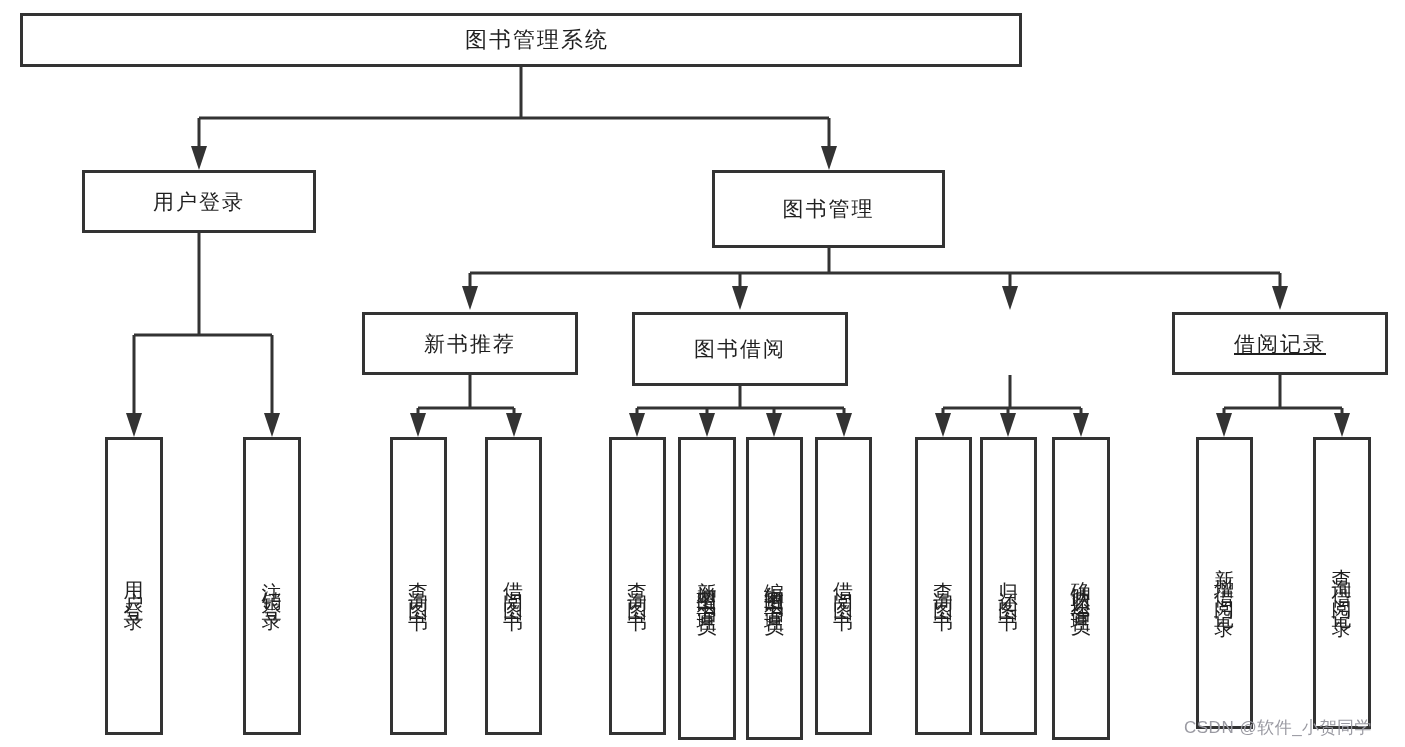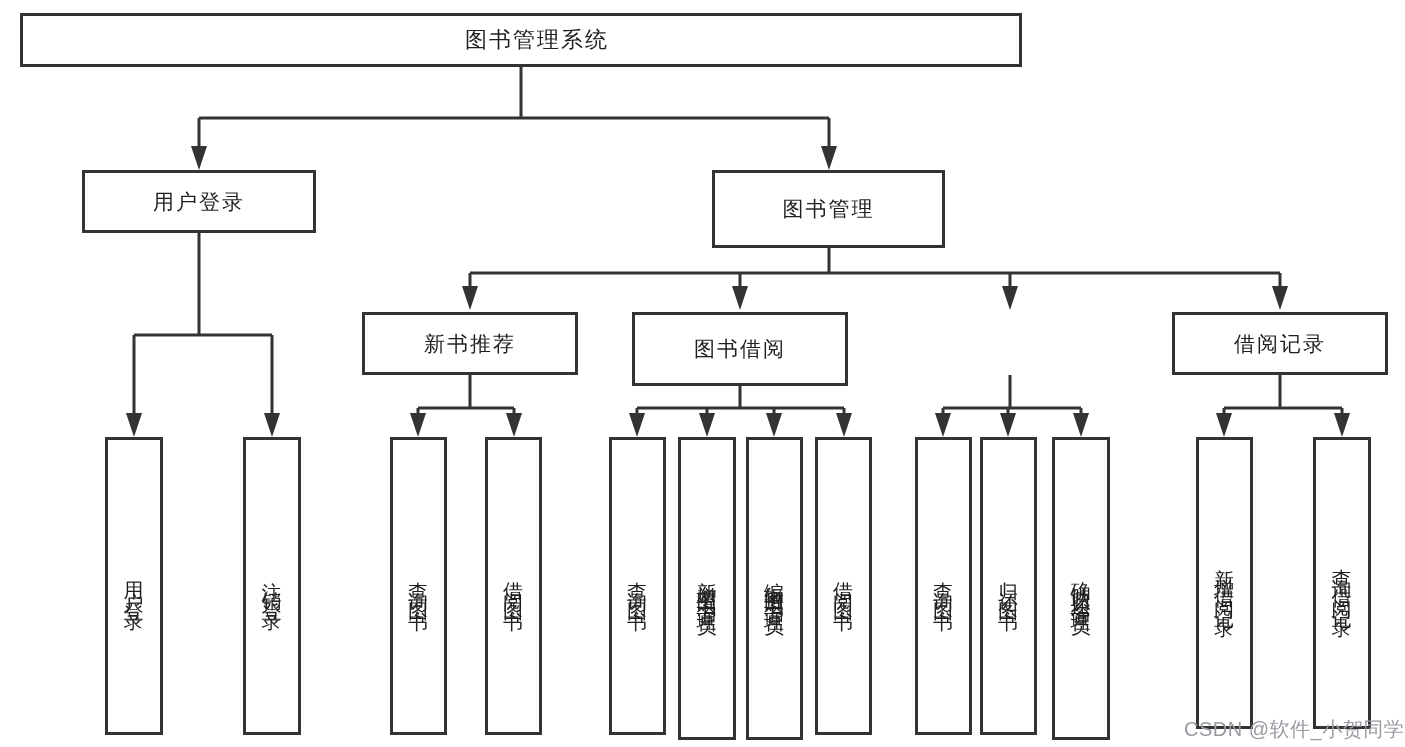--- a/index.html
+++ b/index.html
@@ -33,21 +33,21 @@
     text-orientation:mixed;
     font-size:20px;
     line-height:1;
     letter-spacing:10px;
     color:#1f1f1f;
   }
   .vtext.tight{letter-spacing:5px;}
   .watermark{
     position:absolute;
     top:716px;left:1184px;
-    font-size:20px;
+    font-size:17px;
     color:#9a9aa2;
     white-space:nowrap;
     z-index:5;
     letter-spacing:0.5px;
   }
 </style>
 </head>
 <body>
 
 <div class="canvas">
@@ -112,21 +112,21 @@
   <div class="box" style="left:712px;top:170px;width:233px;height:78px;">
     <span class="hlabel">图书管理</span>
   </div>
 
   <div class="box" style="left:362px;top:312px;width:216px;height:63px;align-items:center;">
     <span class="hlabel">新书推荐</span>
   </div>
   <div class="box" style="left:632px;top:312px;width:216px;height:74px;">
     <span class="hlabel">图书借阅</span>
   </div>
-  <div class="box" style="left:1172px;top:312px;width:216px;height:63px;">
+  <div class="box" style="left:1172px;top:312px;width:216px;height:63px;text-decoration:underline;">
     <span class="hlabel">借阅记录</span>
   </div>
 
   <div class="box" style="left:105px;top:437px;width:58px;height:298px;">
     <span class="vtext">用户登录</span>
   </div>
   <div class="box" style="left:243px;top:437px;width:58px;height:298px;">
     <span class="vtext">注销登录</span>
   </div>
 

